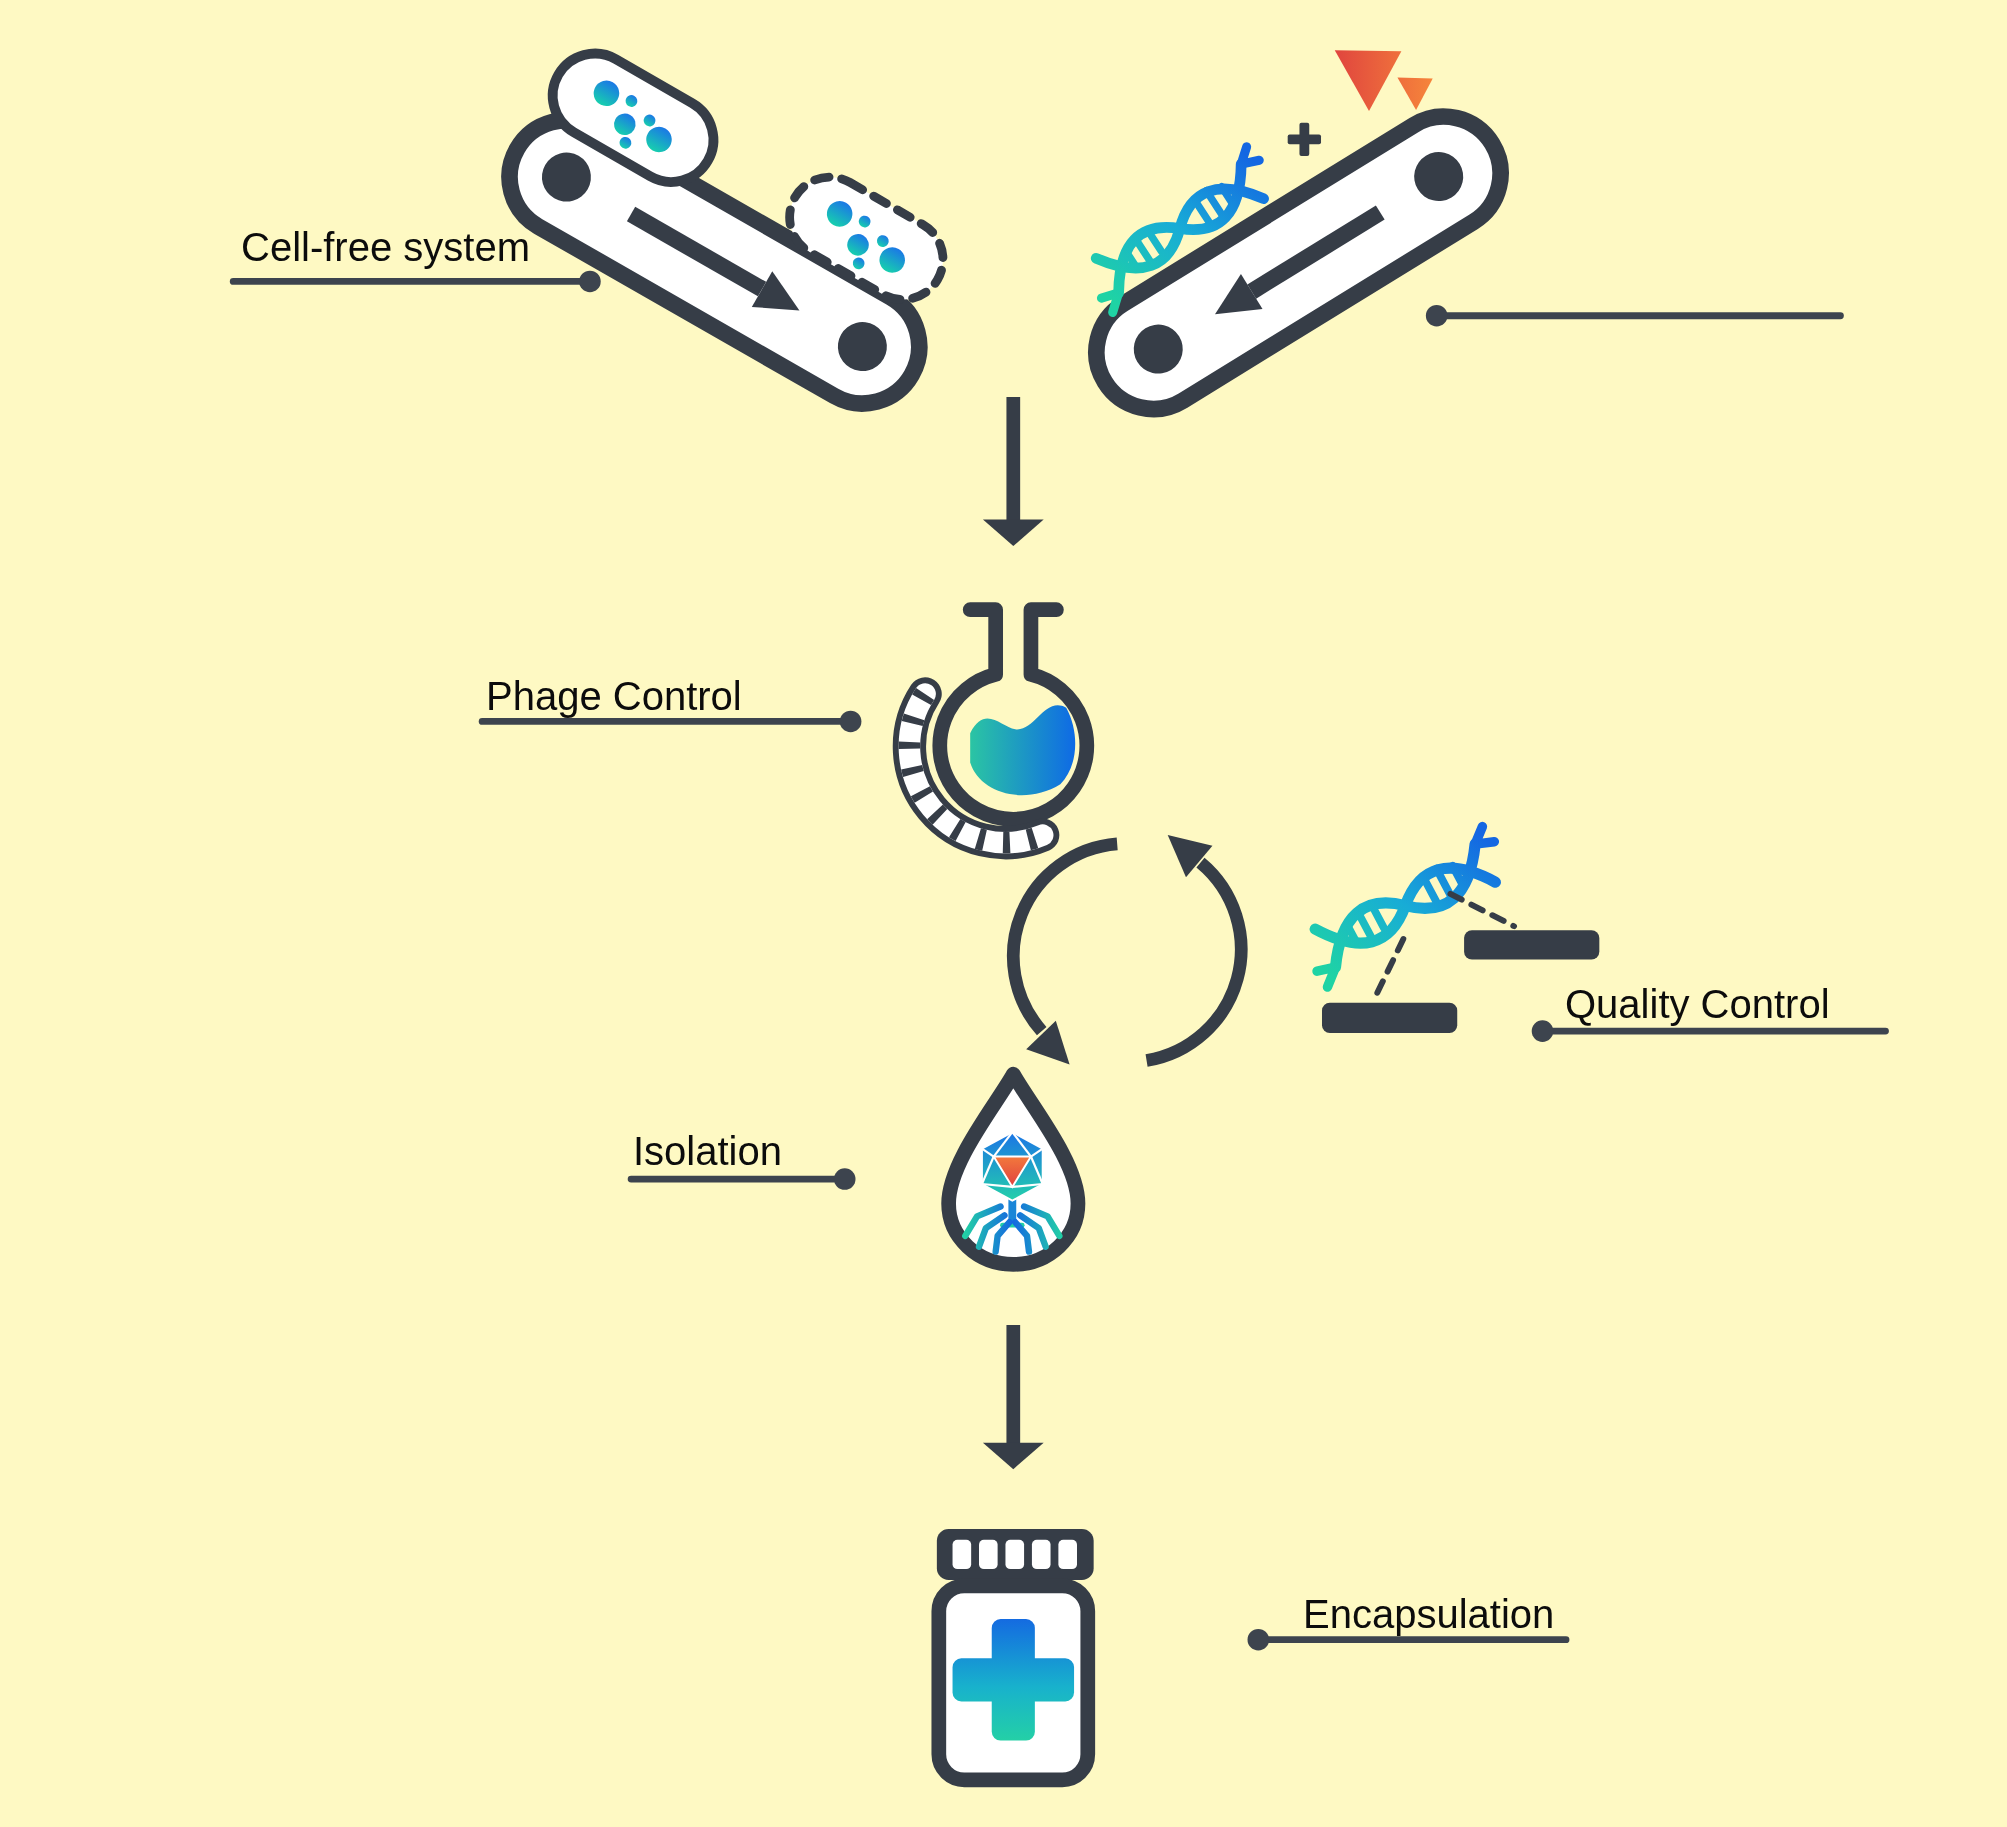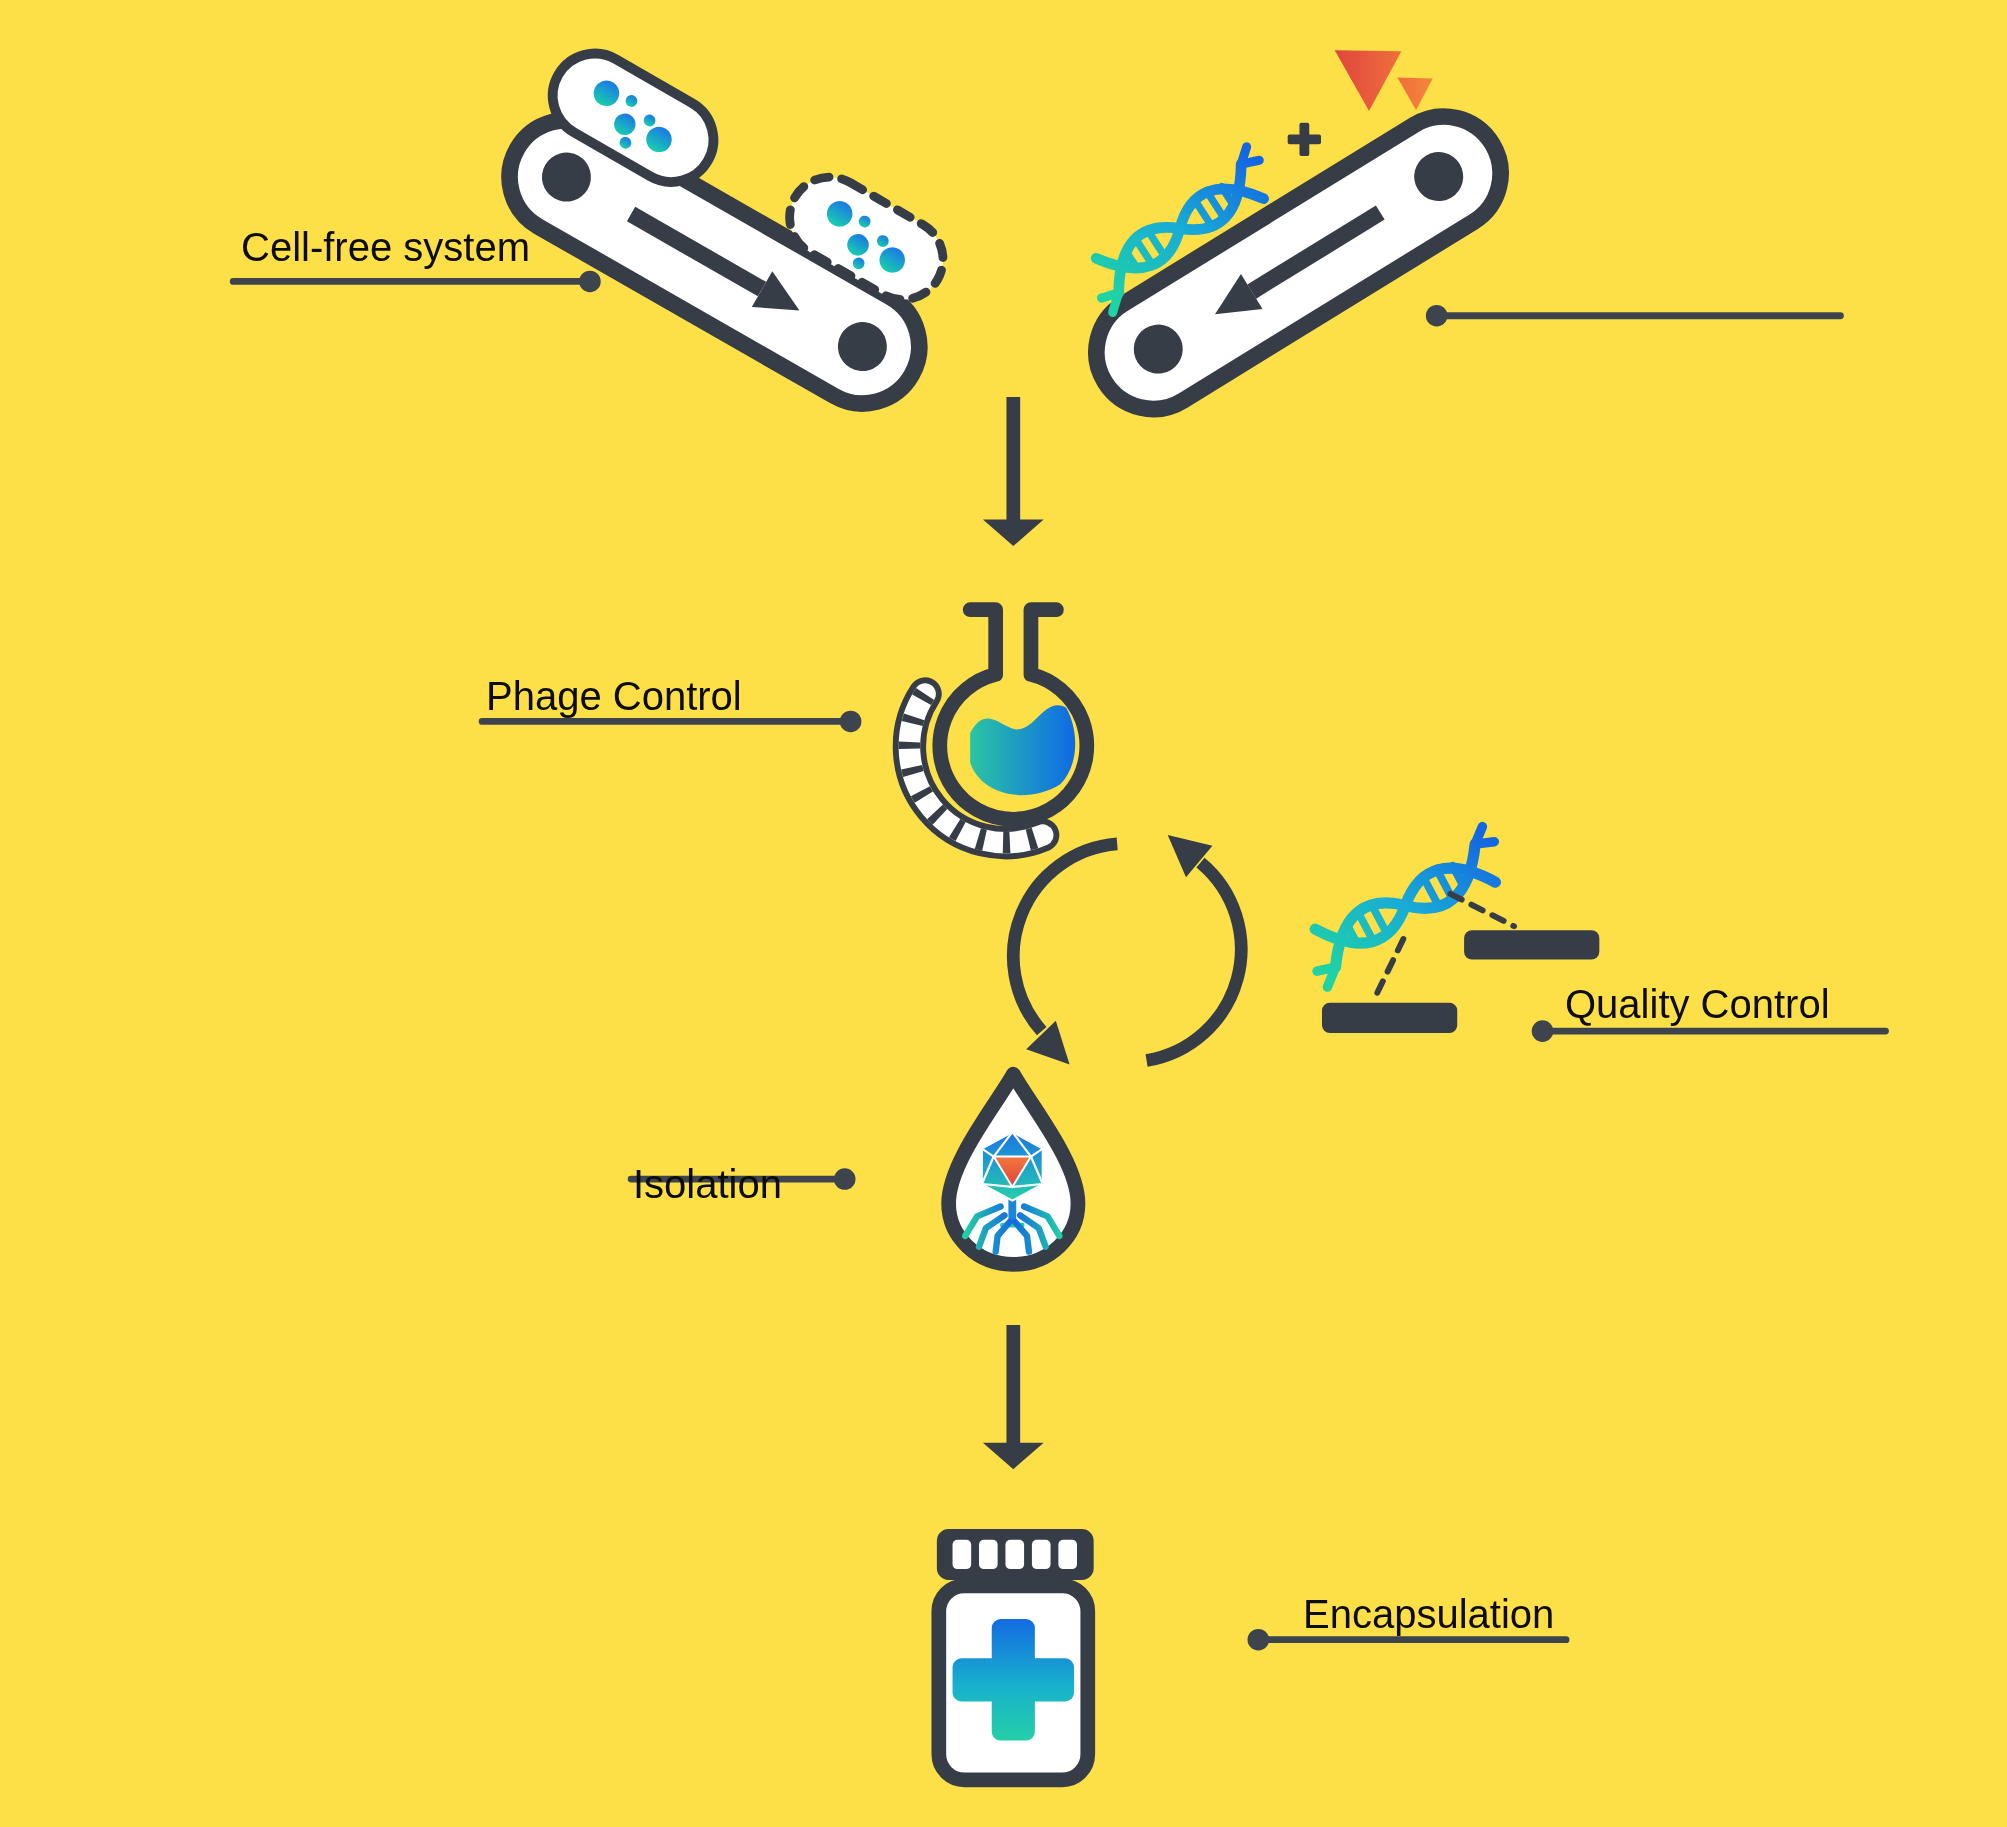--- a/index.html
+++ b/index.html
@@ -1,16 +1,16 @@
 <!DOCTYPE html>
 <html><head>
 <meta charset="utf-8">
 <style>
   html,body{margin:0;padding:0;background:#ffffff;}
-  #canvas{position:relative;width:2007px;height:1828px;background:#fde047;overflow:hidden;
+  #canvas{position:relative;width:2007px;height:1828px;background:#fef9c3;overflow:hidden;
           font-family:"Liberation Sans",sans-serif;}
   .label{position:absolute;font-size:40px;font-weight:400;color:#0c0c0c;white-space:nowrap;line-height:1.1;}
   svg{position:absolute;left:0;top:0;}
 </style>
 </head>
 <body>
 
 <div id="canvas">
 
 <svg width="2007" height="1828" viewBox="0 0 2048 1865">
@@ -220,17 +220,17 @@
     <g>
       <line x1="1286" y1="1673" x2="1598" y2="1673"></line>
           <circle cx="1284" cy="1673" r="11" stroke="none"></circle>
     </g>
   </g>
 </svg>
 
 <div class="label" style="left:241px;top:225px">Cell-free system</div>
 <div class="label" style="left:486px;top:674px">Phage Control</div>
 <div class="label" style="left:1565px;top:982px">Quality Control</div>
-<div class="label" style="left:633px;top:1162px">Isolation</div>
+<div class="label" style="left:633px;top:1129px">Isolation</div>
 <div class="label" style="left:1303px;top:1592px">Encapsulation</div>
 
 </div>
 
 
 </body></html>

